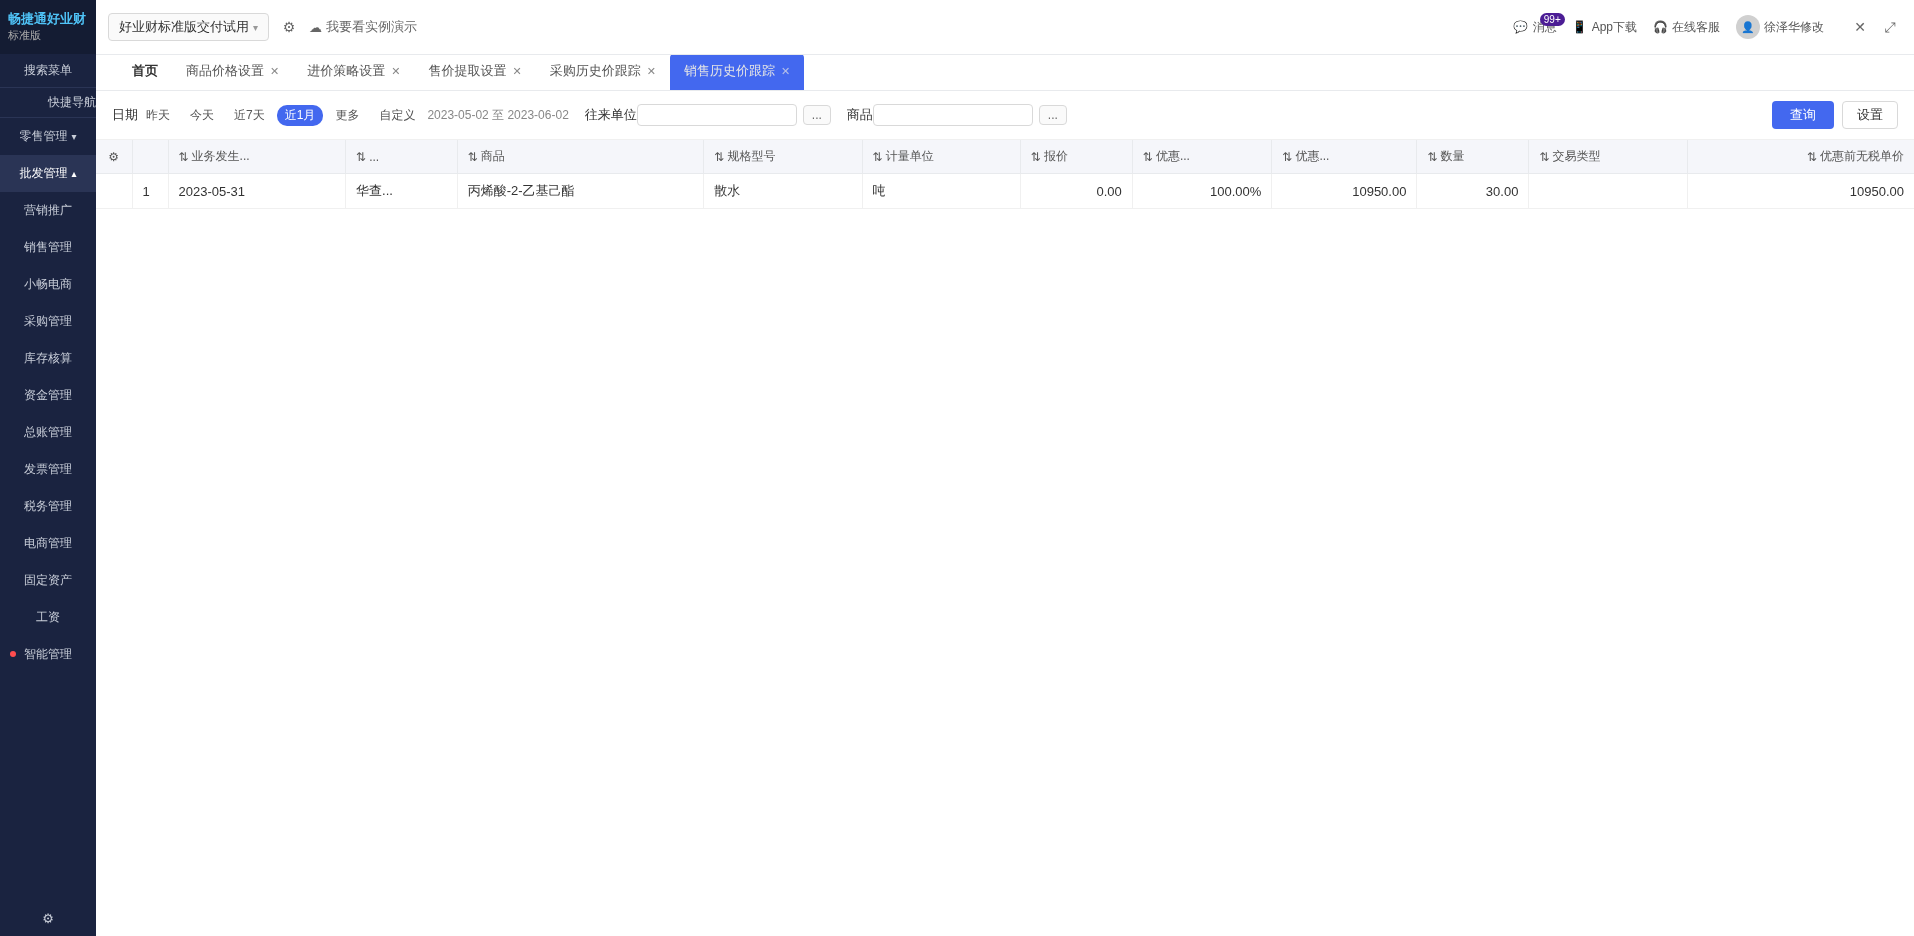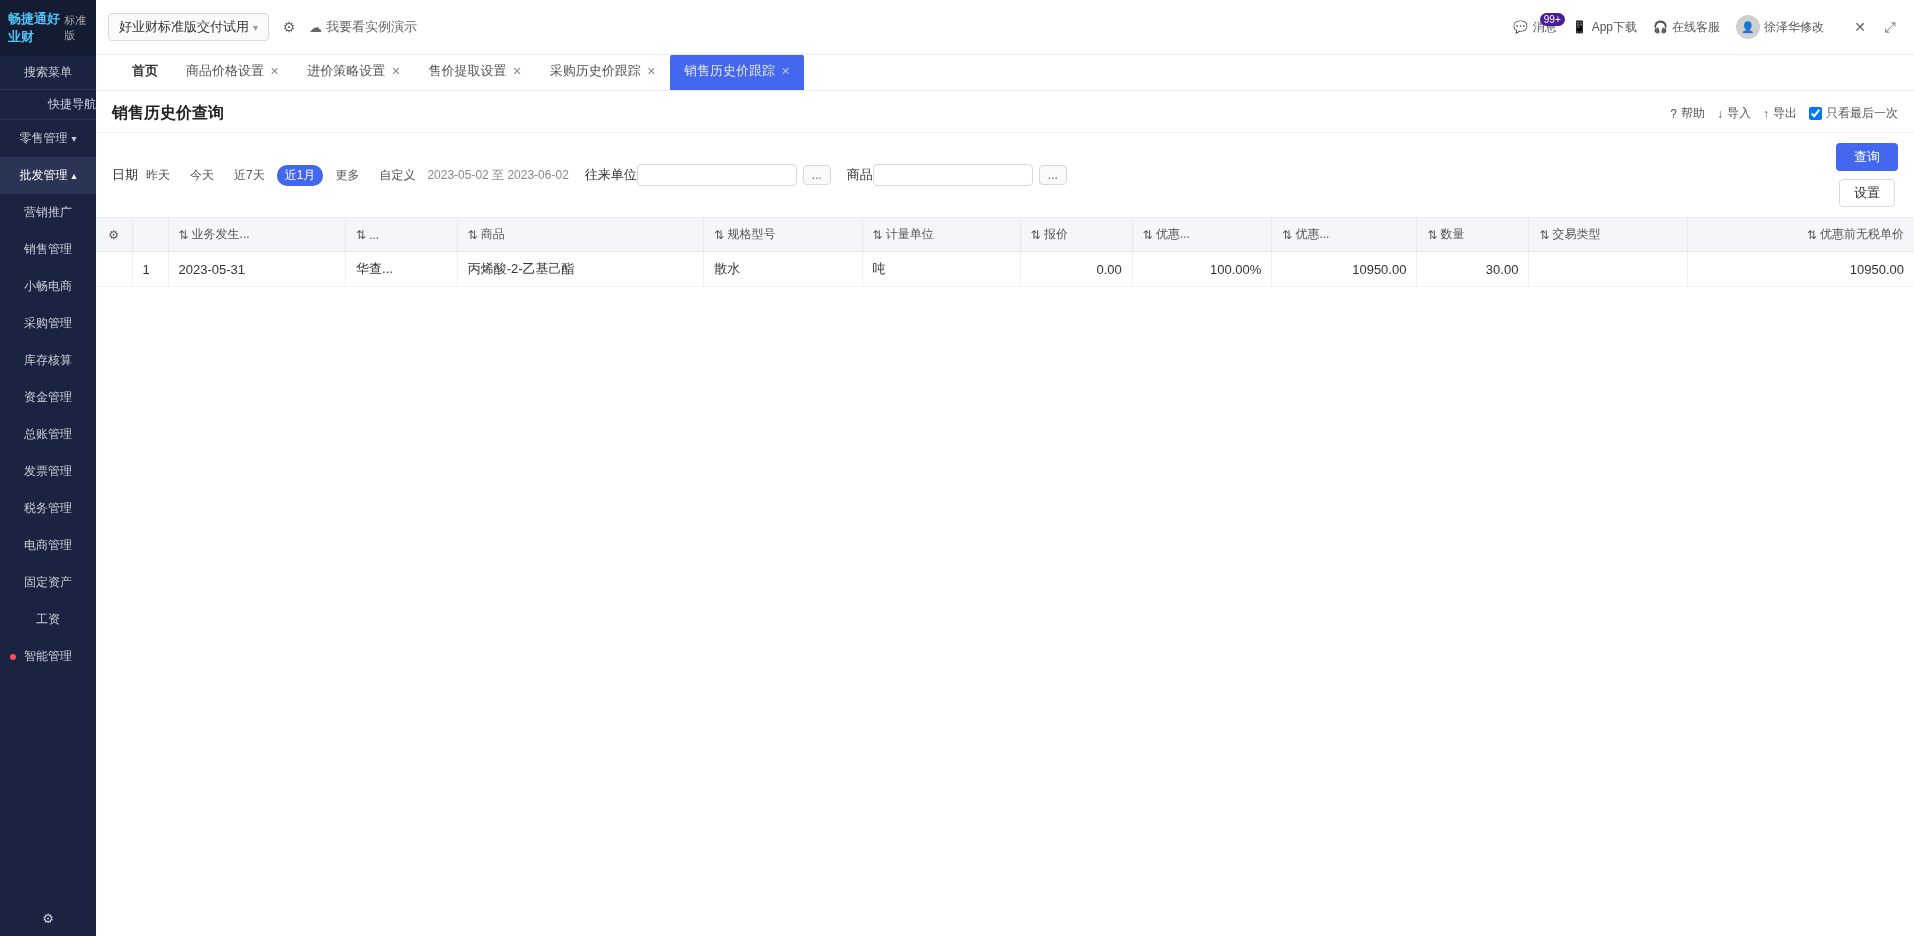--- a/index.html
+++ b/index.html
@@ -12,22 +12,22 @@
       color: #c8cdd8;
       display: flex;
       flex-direction: column;
       height: 100%;
       flex-shrink: 0;
     }
     .sidebar-logo {
       padding: 10px 8px;
       background: #141c33;
       display: flex;
-      flex-direction: row;
-      align-items: center;
+      flex-direction: column;
+      align-items: flex-start;
       color: #fff;
       font-size: 12px;
       line-height: 1.4;
       font-family: Liberation Serif, serif;
     }
     .sidebar-logo .logo-title { font-size: 13px; font-weight: bold; color: #4fc3f7; }
     .sidebar-logo .logo-sub { font-size: 11px; color: #aaa; }
     .sidebar-search {
       padding: 8px;
       text-align: center;
@@ -315,21 +315,20 @@
       padding: 4px 14px;
       border-radius: 4px;
       cursor: pointer;
       font-size: 13px;
     }
     .filter-right {
       margin-left: auto;
       display: flex;
       align-items: center;
       gap: 8px;
-      flex-direction: column;
     }
 
     
     .table-container {
       flex: 1;
       overflow: auto;
       padding: 0 0;
     }
     table {
       width: 100%;
@@ -510,41 +509,20 @@
       <span class="close-btn">✕</span>
     </div>
     <div class="tab active">
       <span>销售历史价跟踪</span>
       <span class="close-btn">✕</span>
     </div>
   </div>
 
   <div class="content">
 
-    <div class="page-header">
-      <span class="page-title">销售历史价查询</span>
-      <div class="page-actions">
-        <div class="page-action-item">
-          <span>?</span>
-          <span>帮助</span>
-        </div>
-        <div class="page-action-item">
-          <span>↓</span>
-          <span>导入</span>
-        </div>
-        <div class="page-action-item">
-          <span>↑</span>
-          <span>导出</span>
-        </div>
-        <label class="checkbox-label">
-          <input type="checkbox" checked="" style="">
-          <span>只看最后一次</span>
-        </label>
-      </div>
-    </div>
 
     <div class="filter-bar">
       <div class="filter-group">
         <span class="filter-label">日期</span>
         <div class="date-options">
           <span class="date-option">昨天</span>
           <span class="date-option">今天</span>
           <span class="date-option">近7天</span>
           <span class="date-option active">近1月</span>
           <span class="date-option">更多</span>

